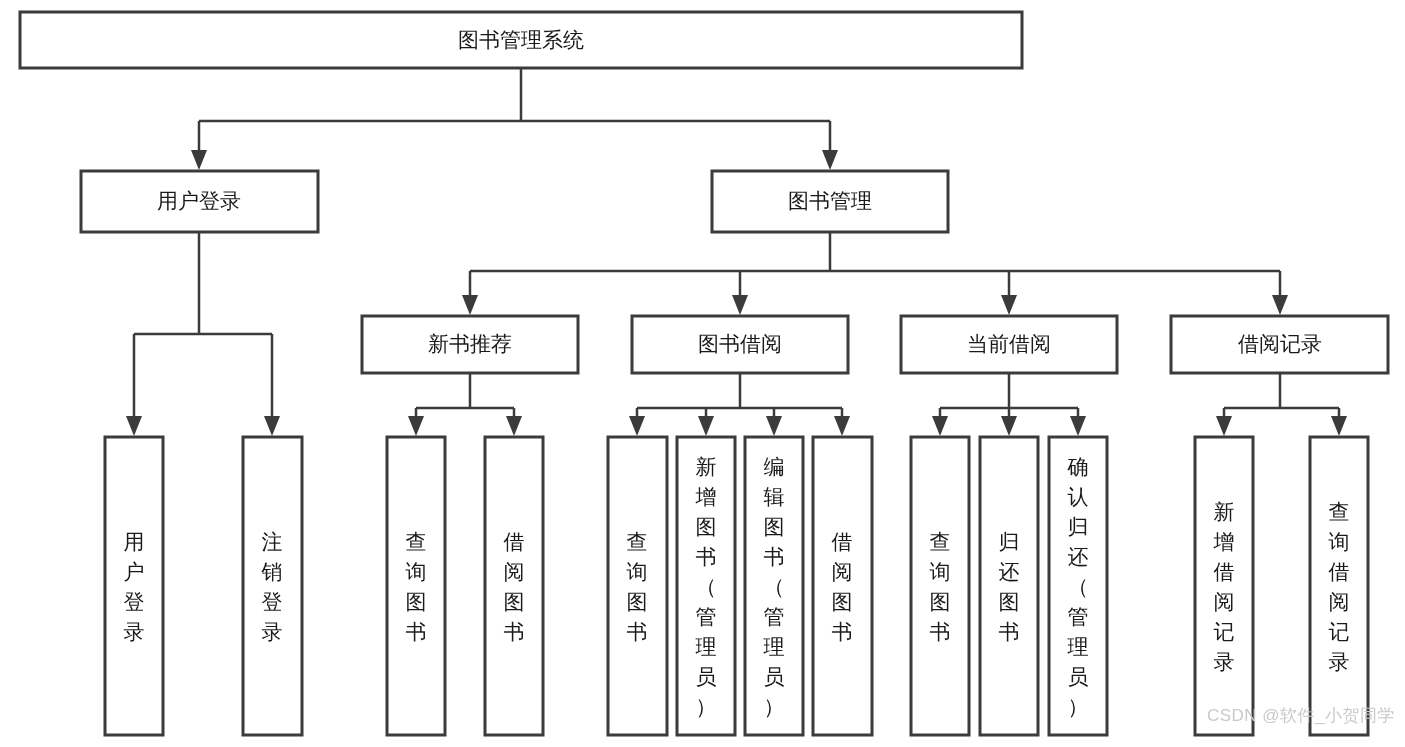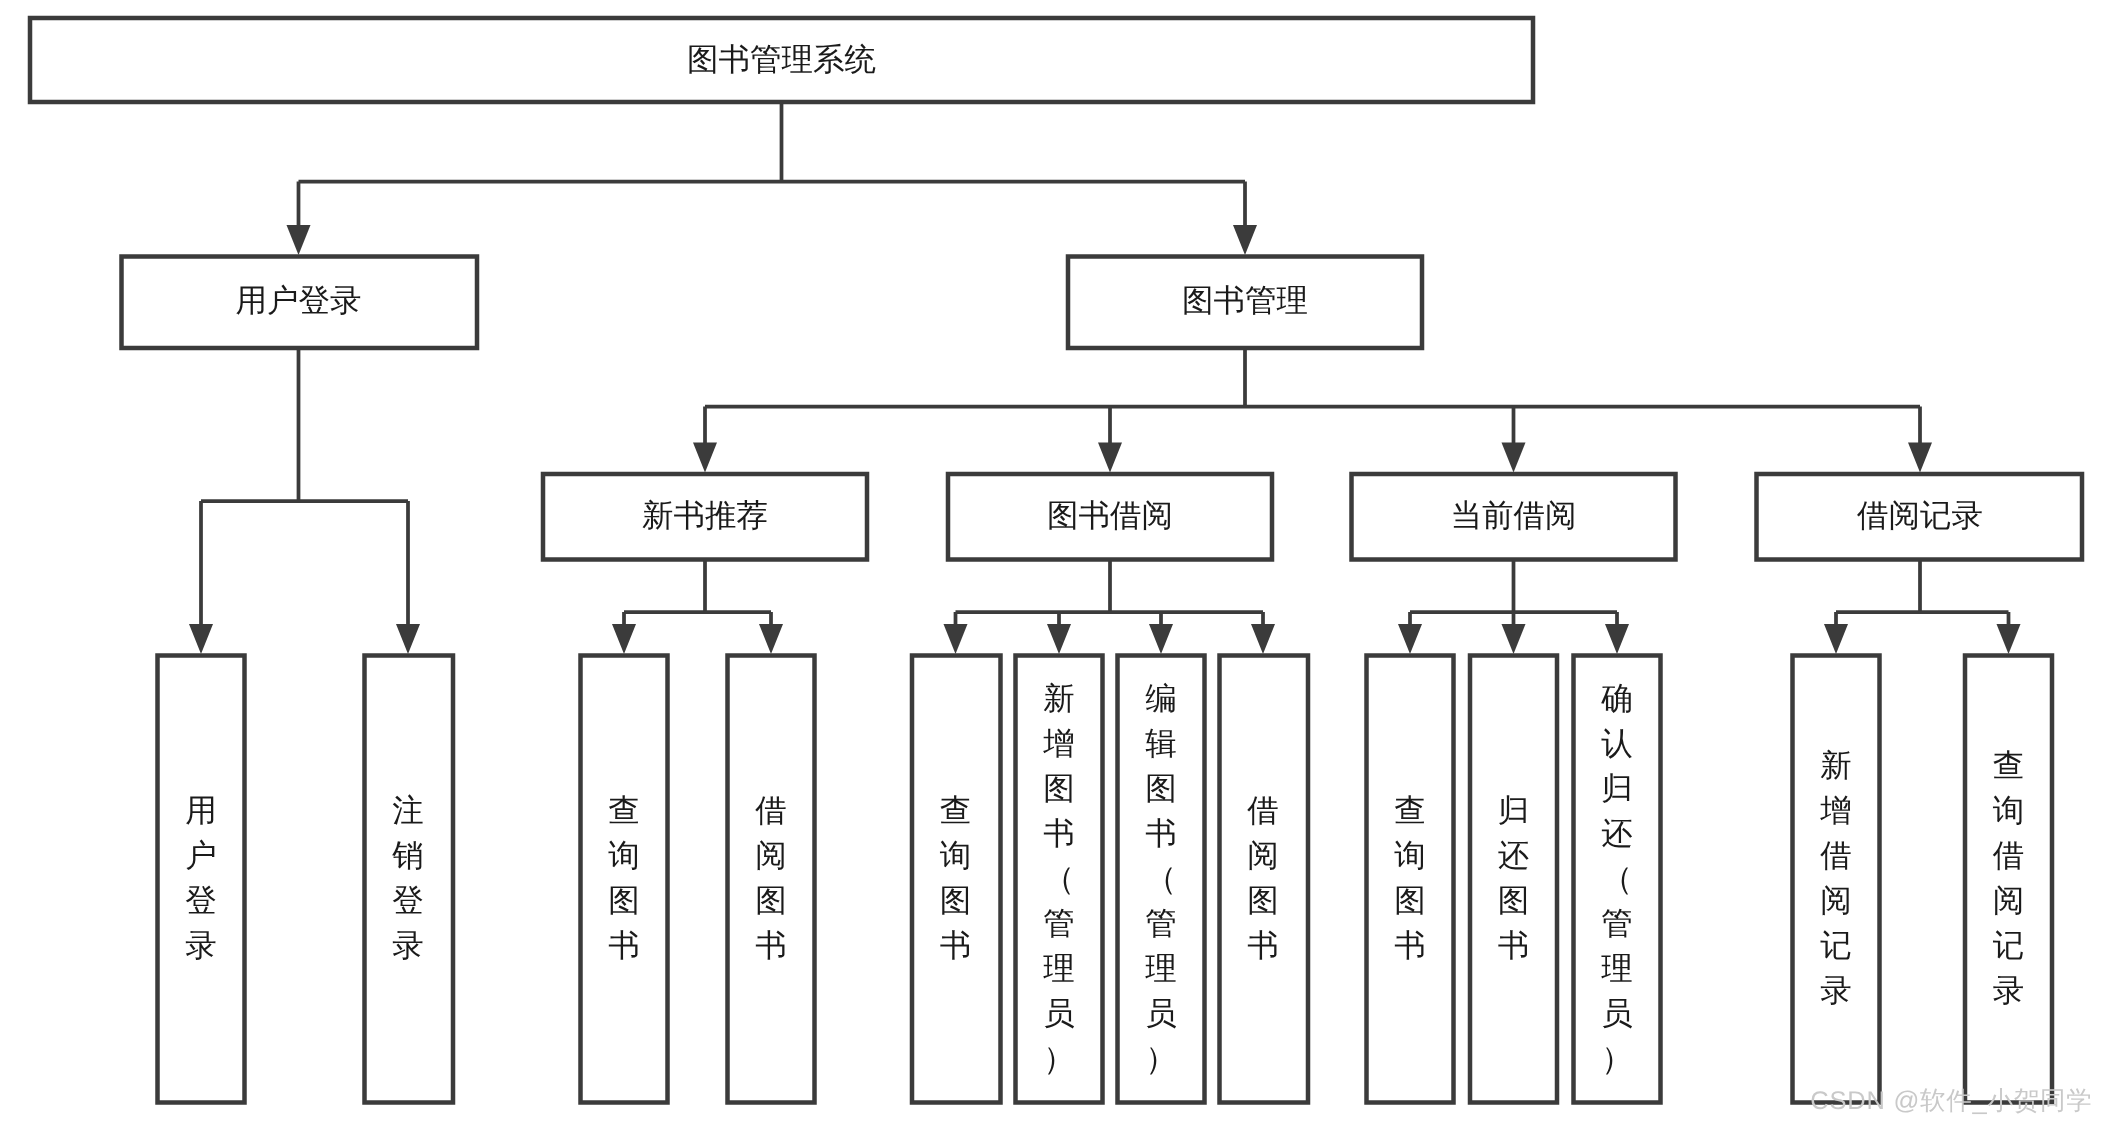--- a/index.html
+++ b/index.html
@@ -44,21 +44,21 @@
     stroke-width: 2.5;
     fill: none;
   }
   .arrow-head {
     fill: #3b3b3b;
     stroke: none;
   }
   .watermark {
     position: absolute;
     right: 10px;
-    bottom: 2px;
+    bottom: 20px;
     color: #c9c9c9;
     font-size: 17px;
     font-family: "Liberation Sans", "DejaVu Sans", sans-serif;
     letter-spacing: 0.5px;
     white-space: nowrap;
     user-select: none;
   }
 </style>
 </head>
 <body>

